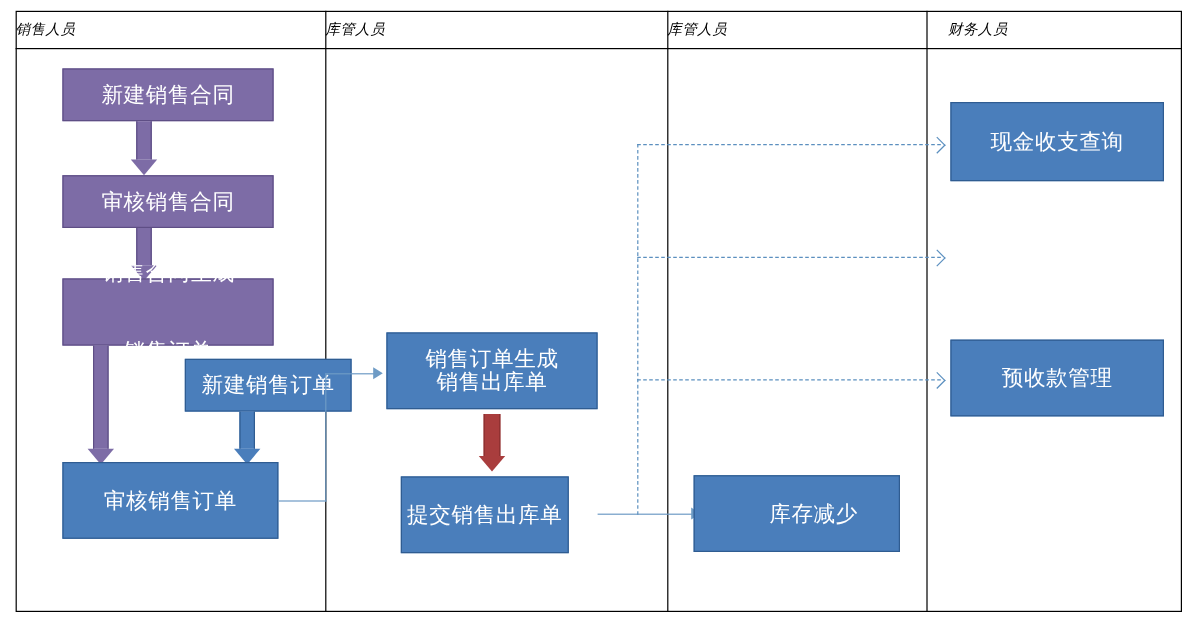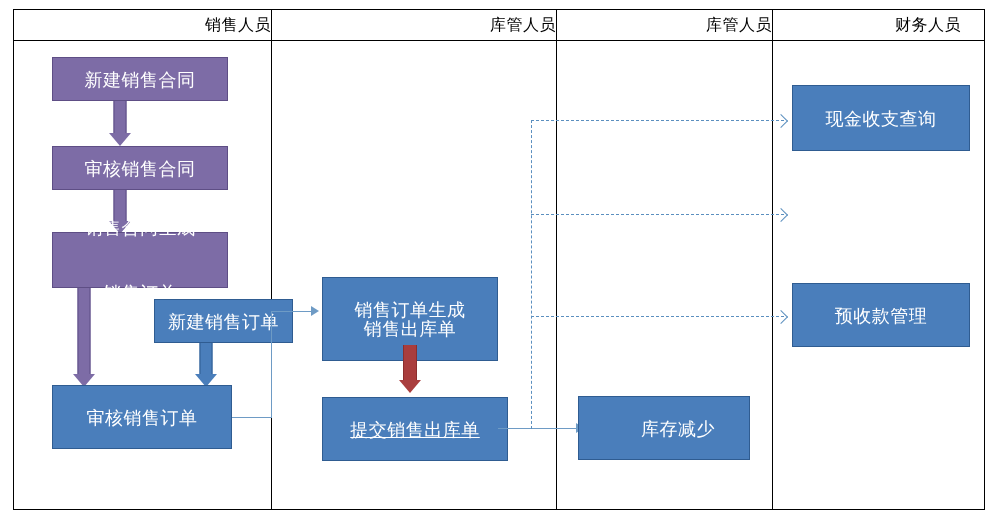--- a/index.html
+++ b/index.html
@@ -3,22 +3,22 @@
 <meta charset="utf-8">
 <style>
   html,body{margin:0;padding:0;background:#ffffff;}
   body{font-family:"DejaVu Sans","Liberation Sans",sans-serif;}
   #stage{position:relative;width:998px;height:519px;background:#ffffff;overflow:hidden;}
 
   
   .frame{position:absolute;left:13px;top:9px;width:972px;height:501px;border:1.5px solid #000;box-sizing:border-box;}
   .hdr-sep{position:absolute;left:13px;top:40px;width:972px;height:0;border-top:1.5px solid #000;}
   .vdiv{position:absolute;top:9px;width:0;height:501px;border-left:1.5px solid #000;}
-  .lane-title{position:absolute;top:9px;height:31px;line-height:31px;text-align:right;
-              font-size:16px;color:#000;letter-spacing:.5px;}
+  .lane-title{position:absolute;top:9px;height:31px;line-height:31px;text-align:left;
+              font-size:12px;color:#000;letter-spacing:.5px;font-style:italic;}
 
   
   .node{position:absolute;box-sizing:border-box;display:flex;align-items:center;justify-content:center;
         text-align:center;color:#ffffff;font-size:18px;line-height:19px;letter-spacing:.5px;}
   .node.purple{background:#7D6CA6;border:1.6px solid #5E4E85;}
   .node.blue{background:#4A7EBB;border:1.6px solid #2F5C91;text-align:center;}
   .node span{display:block;}
 
   
   .barrow{position:absolute;}
@@ -98,31 +98,31 @@
 
   <div class="node blue" style="left:52px;top:385px;width:180px;height:64px;">
     <span>审核销售订单</span>
   </div>
 
   <div class="ln lnh" style="left:232px;top:417px;width:40px;"></div>
   <div class="ln lnv" style="left:271px;top:311px;height:107px;"></div>
   <div class="ln lnh" style="left:271px;top:311px;width:42px;"></div>
   <div class="tip" style="left:311px;top:306px;"></div>
 
-  <div class="node blue" style="left:322px;top:277px;width:176px;height:84px;flex-direction:column;">
+  <div class="node blue" style="left:322px;top:277px;width:176px;height:64px;flex-direction:column;">
     <span>销售订单生成</span>
     <span>销售出库单</span>
   </div>
 
   <div class="barrow red" style="left:398px;top:345px;width:24px;height:48px;">
     <div class="shaft" style="top:0;width:12px;height:35px;"></div>
     <div class="head" style="top:35px;"></div>
   </div>
 
-  <div class="node blue" style="left:322px;top:397px;width:186px;height:64px;text-decoration:underline;">
+  <div class="node blue" style="left:334px;top:397px;width:140px;height:64px;">
     <span>提交销售出库单</span>
   </div>
 
   <div class="ln lnh" style="left:498px;top:428px;width:80px;"></div>
   <div class="tip" style="left:576px;top:423px;"></div>
 
   <div class="node blue" style="left:578px;top:396px;width:172px;height:64px;padding-left:28px;">
     <span>库存减少</span>
   </div>
 

